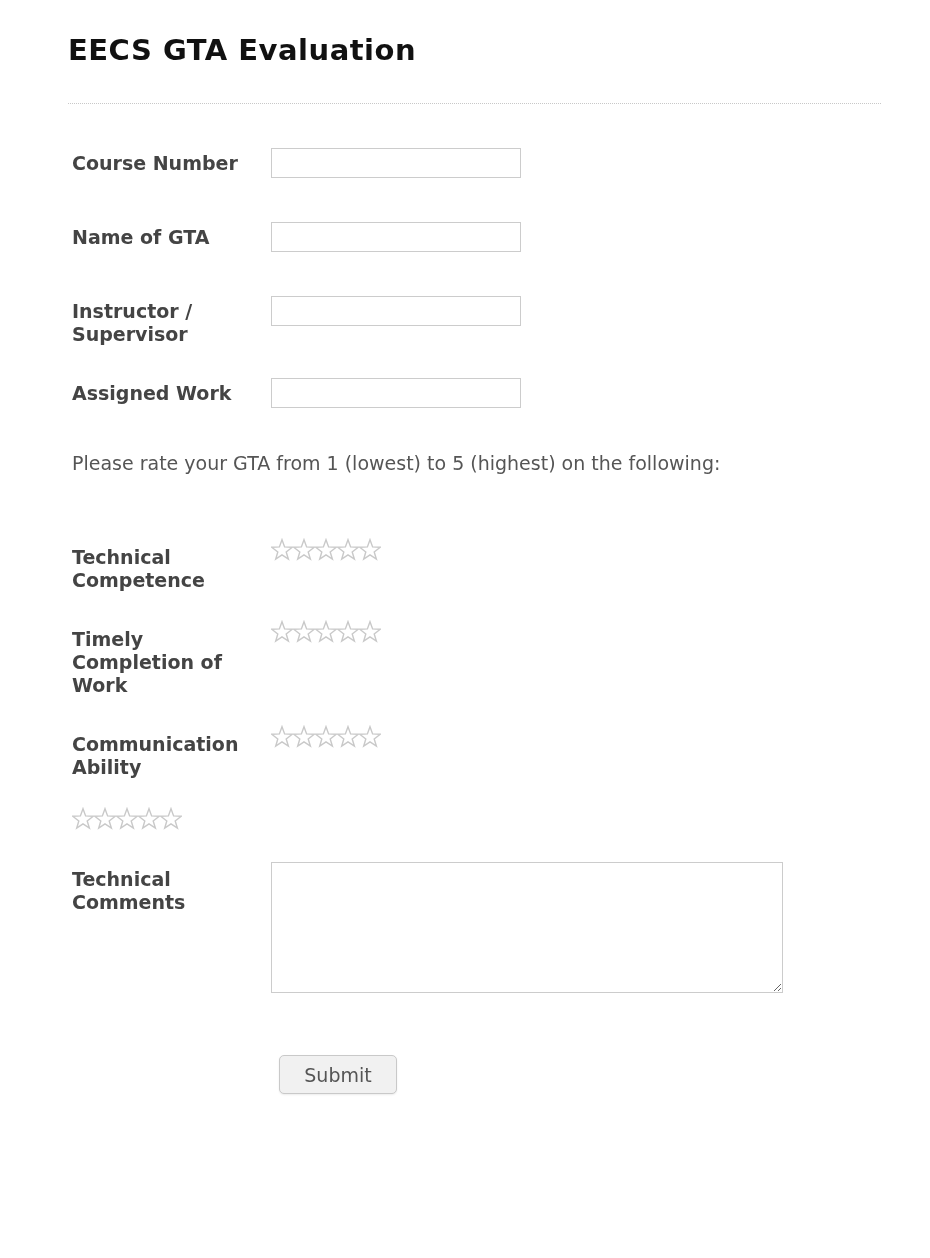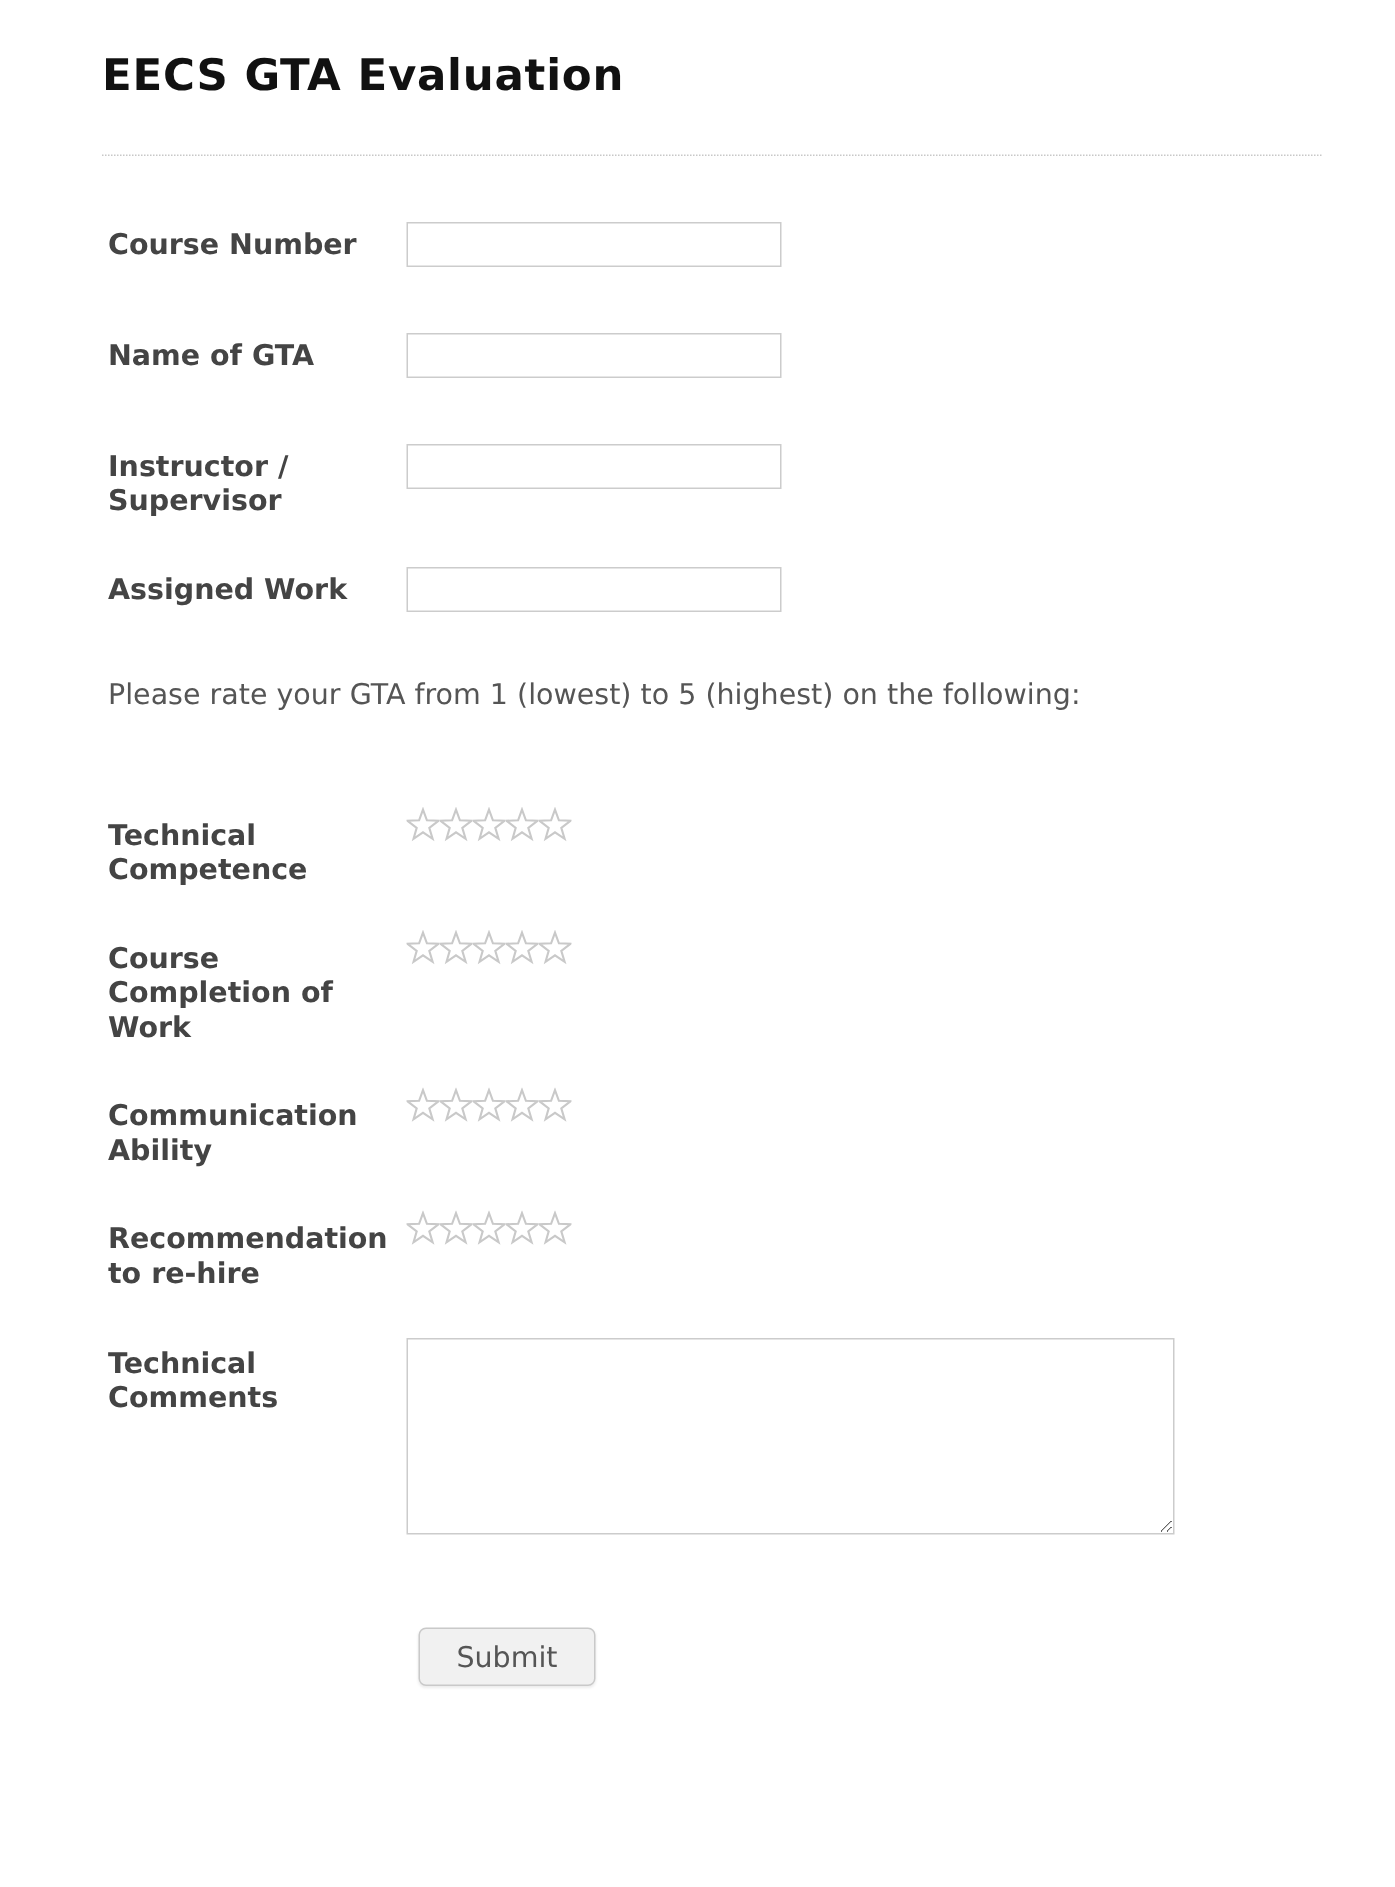--- a/index.html
+++ b/index.html
@@ -192,21 +192,21 @@
             <svg width="22" height="24" viewBox="0 0 22 24">
               <polygon points="11,1.7 13.6,8.9 21.3,9.2 15.2,13.9 17.4,21.2 11,16.9 4.7,21.2 6.8,13.9 0.7,9.2 8.4,8.9" fill="#ffffff" stroke="#c9c9c9" stroke-width="1.4"></polygon>
             </svg>
             <svg width="22" height="24" viewBox="0 0 22 24">
               <polygon points="11,1.7 13.6,8.9 21.3,9.2 15.2,13.9 17.4,21.2 11,16.9 4.7,21.2 6.8,13.9 0.7,9.2 8.4,8.9" fill="#ffffff" stroke="#c9c9c9" stroke-width="1.4"></polygon>
             </svg>
           </div>
       </div>
 
       <div class="rating-row">
-        <div class="rating-label">Course
+        <div class="rating-label">Timely
 Completion of
 Work</div>
         <div class="star-rating">
             <svg width="22" height="24" viewBox="0 0 22 24">
               <polygon points="11,1.7 13.6,8.9 21.3,9.2 15.2,13.9 17.4,21.2 11,16.9 4.7,21.2 6.8,13.9 0.7,9.2 8.4,8.9" fill="#ffffff" stroke="#c9c9c9" stroke-width="1.4"></polygon>
             </svg>
             <svg width="22" height="24" viewBox="0 0 22 24">
               <polygon points="11,1.7 13.6,8.9 21.3,9.2 15.2,13.9 17.4,21.2 11,16.9 4.7,21.2 6.8,13.9 0.7,9.2 8.4,8.9" fill="#ffffff" stroke="#c9c9c9" stroke-width="1.4"></polygon>
             </svg>
             <svg width="22" height="24" viewBox="0 0 22 24">
@@ -237,22 +237,20 @@
             <svg width="22" height="24" viewBox="0 0 22 24">
               <polygon points="11,1.7 13.6,8.9 21.3,9.2 15.2,13.9 17.4,21.2 11,16.9 4.7,21.2 6.8,13.9 0.7,9.2 8.4,8.9" fill="#ffffff" stroke="#c9c9c9" stroke-width="1.4"></polygon>
             </svg>
             <svg width="22" height="24" viewBox="0 0 22 24">
               <polygon points="11,1.7 13.6,8.9 21.3,9.2 15.2,13.9 17.4,21.2 11,16.9 4.7,21.2 6.8,13.9 0.7,9.2 8.4,8.9" fill="#ffffff" stroke="#c9c9c9" stroke-width="1.4"></polygon>
             </svg>
           </div>
       </div>
 
       <div class="rating-row">
-        <div class="rating-label">Recommendation
-to re-hire</div>
         <div class="star-rating">
             <svg width="22" height="24" viewBox="0 0 22 24">
               <polygon points="11,1.7 13.6,8.9 21.3,9.2 15.2,13.9 17.4,21.2 11,16.9 4.7,21.2 6.8,13.9 0.7,9.2 8.4,8.9" fill="#ffffff" stroke="#c9c9c9" stroke-width="1.4"></polygon>
             </svg>
             <svg width="22" height="24" viewBox="0 0 22 24">
               <polygon points="11,1.7 13.6,8.9 21.3,9.2 15.2,13.9 17.4,21.2 11,16.9 4.7,21.2 6.8,13.9 0.7,9.2 8.4,8.9" fill="#ffffff" stroke="#c9c9c9" stroke-width="1.4"></polygon>
             </svg>
             <svg width="22" height="24" viewBox="0 0 22 24">
               <polygon points="11,1.7 13.6,8.9 21.3,9.2 15.2,13.9 17.4,21.2 11,16.9 4.7,21.2 6.8,13.9 0.7,9.2 8.4,8.9" fill="#ffffff" stroke="#c9c9c9" stroke-width="1.4"></polygon>
             </svg>

